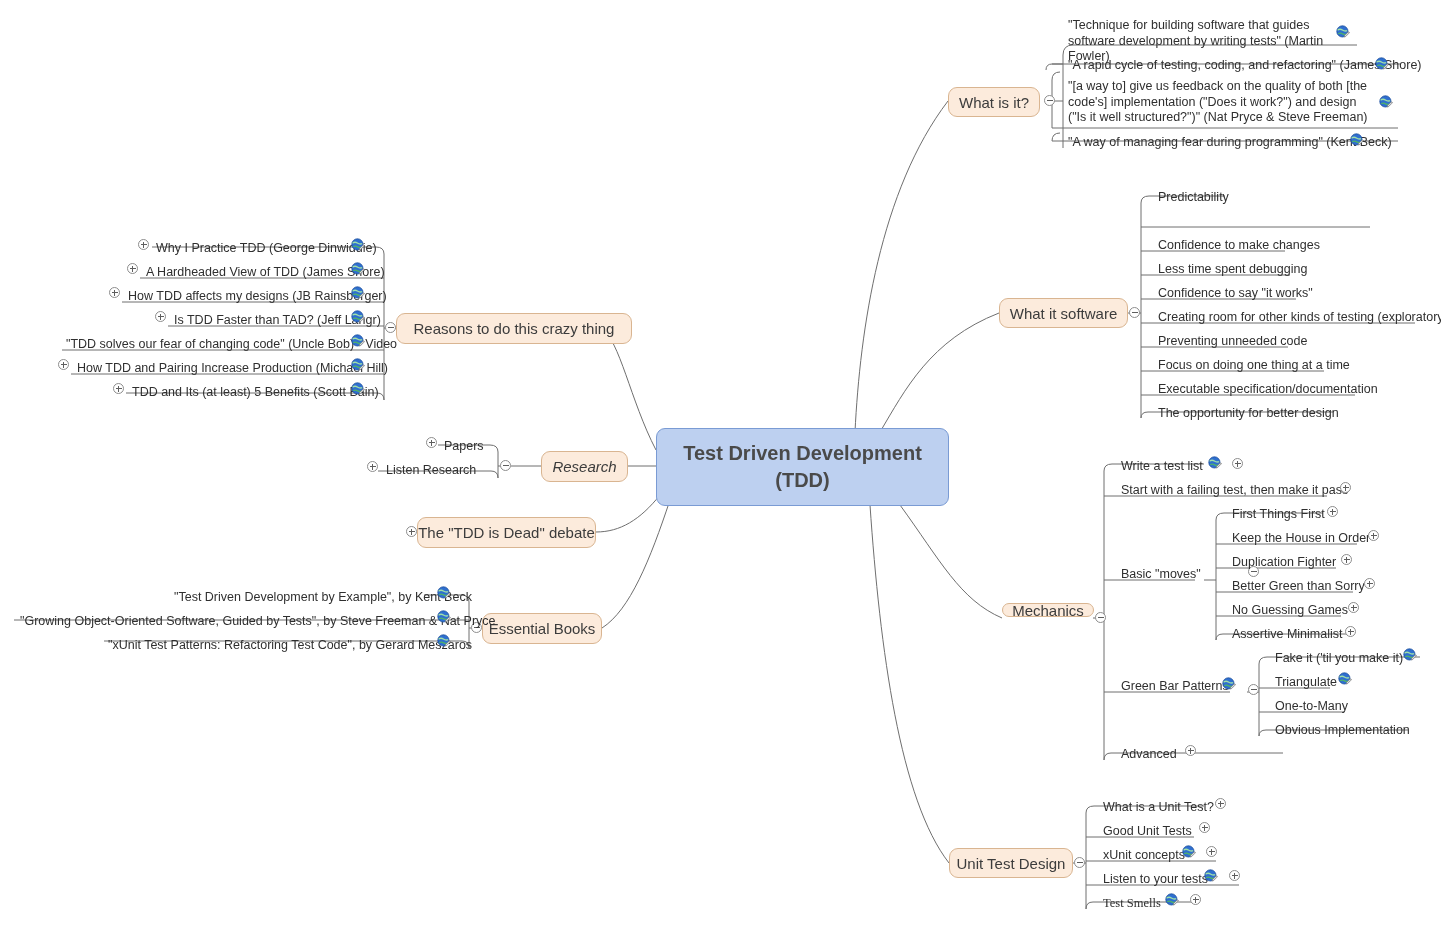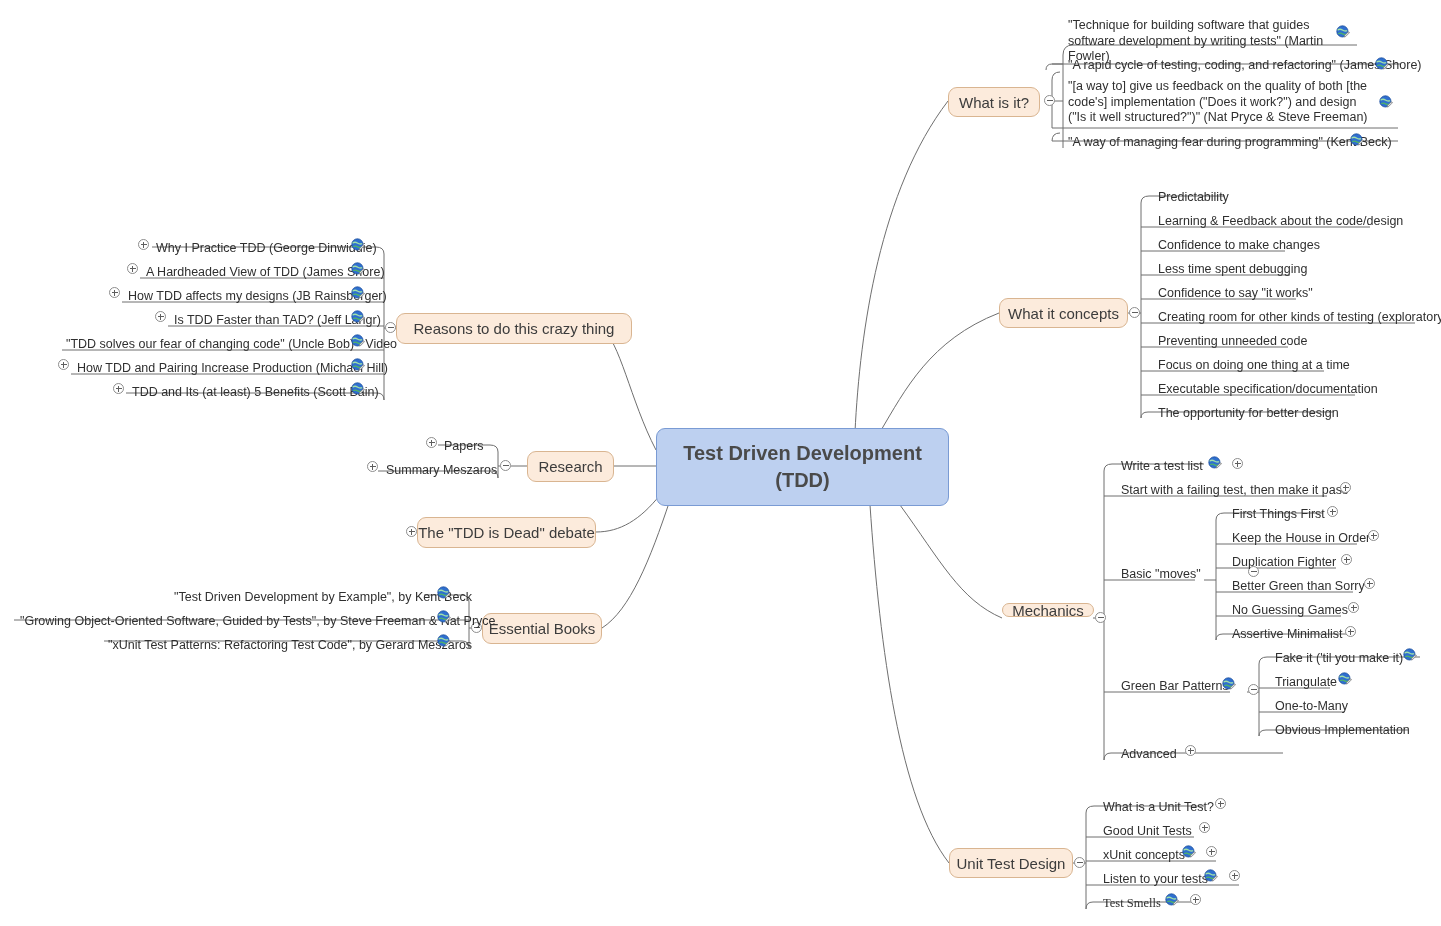--- a/index.html
+++ b/index.html
@@ -177,39 +177,39 @@
     <span>(TDD)</span>
   </div>
 
   <div class="node branch" style="left:948px; top:87px; width:92px; height:30px;">
     <span>What is it?</span>
   </div>
   <div class="tog tog-abs" style="left:1129px; top:307px;"></div>
   <div class="tog tog-abs" style="left:1044px; top:95px;"></div>
 
   <div class="node branch" style="left:999px; top:298px; width:129px; height:30px;">
-    <span>What it concepts</span>
+    <span>What it software</span>
   </div>
 
   <div class="node branch" style="left:1002px; top:603px; width:92px; height:14px;">
     <span>Mechanics</span>
   </div>
   <div class="tog tog-abs" style="left:1095px; top:612px;"></div>
 
   <div class="node branch" style="left:949px; top:848px; width:124px; height:30px;">
     <span>Unit Test Design</span>
   </div>
   <div class="tog tog-abs" style="left:1074px; top:857px;"></div>
 
   <div class="node branch" style="left:396px; top:313px; width:236px; height:31px;">
     <span>Reasons to do this crazy thing</span>
   </div>
   <div class="tog tog-abs" style="left:385px; top:322px;"></div>
 
-  <div class="node branch" style="left:527px; top:451px; width:87px; height:31px;">
+  <div class="node branch" style="left:541px; top:451px; width:87px; height:31px;font-style:italic;">
     <span>Research</span>
   </div>
   <div class="tog tog-abs" style="left:500px; top:460px;"></div>
 
   <div class="node branch" style="left:417px; top:517px; width:179px; height:31px;">
     <span>The "TDD is Dead" debate</span>
   </div>
   <div class="tog tog-abs plus" style="left:406px; top:526px;"></div>
 
   <div class="node branch" style="left:482px; top:613px; width:120px; height:31px;">
@@ -269,23 +269,20 @@
         <path d="M2.2 8.6 Q4.6 7.6 6.6 8.8 Q8.6 10 10.8 9.2" stroke="#4fb36a" stroke-width="1.4" fill="none"></path>
         <circle cx="6.4" cy="6.4" r="5.6" fill="none" stroke="#1b4e9b" stroke-width="0.8"></circle>
         <path d="M8.6 10.6 L12.4 6.8 L13.4 7.8 L9.6 11.6 L8.2 12 Z" fill="#e8e8e8" stroke="#6b6b6b" stroke-width="0.6"></path>
         <path d="M12.4 6.8 L13.4 7.8" stroke="#6b6b6b" stroke-width="0.6"></path>
       </svg>
     </span>
 
   <div class="node leaf" style="left:1158px; top:182px;">
     <span class="txt">Predictability</span>
   </div>
-  <div class="node leaf" style="left:1158px; top:206px;">
-    <span class="txt">Learning &amp; Feedback about the code/design</span>
-  </div>
   <div class="node leaf" style="left:1158px; top:230px;">
     <span class="txt">Confidence to make changes</span>
   </div>
   <div class="node leaf" style="left:1158px; top:254px;">
     <span class="txt">Less time spent debugging</span>
   </div>
   <div class="node leaf" style="left:1158px; top:278px;">
     <span class="txt">Confidence to say "it works"</span>
   </div>
   <div class="node leaf" style="left:1158px; top:302px;">
@@ -572,21 +569,21 @@
         <path d="M12.4 6.8 L13.4 7.8" stroke="#6b6b6b" stroke-width="0.6"></path>
       </svg>
     </span>
 
   <div class="node leaf" style="left:444px; top:431px;">
     <span class="txt">Papers</span>
   </div>
   <div class="tog tog-abs plus" style="left:426px; top:437px;"></div>
 
   <div class="node leaf" style="left:386px; top:455px;">
-    <span class="txt">Summary Meszaros</span>
+    <span class="txt">Listen Research</span>
   </div>
   <div class="tog tog-abs plus" style="left:367px; top:461px;"></div>
 
   <div class="node leaf" style="left:174px; top:582px;">
     <span class="txt">"Test Driven Development by Example", by Kent Beck</span>
   </div>
   <span class="globe icon-abs" style="left:437px; top:586px;">
       <svg viewBox="0 0 14 14" width="14" height="14" xmlns="http://www.w3.org/2000/svg">
         <circle cx="6.4" cy="6.4" r="5.6" fill="#2f6fd0"></circle>
         <path d="M1.2 5.2 Q4 3.4 6.4 5 Q8.6 6.6 11.4 5.6" stroke="#9fe0a8" stroke-width="1.5" fill="none"></path>

